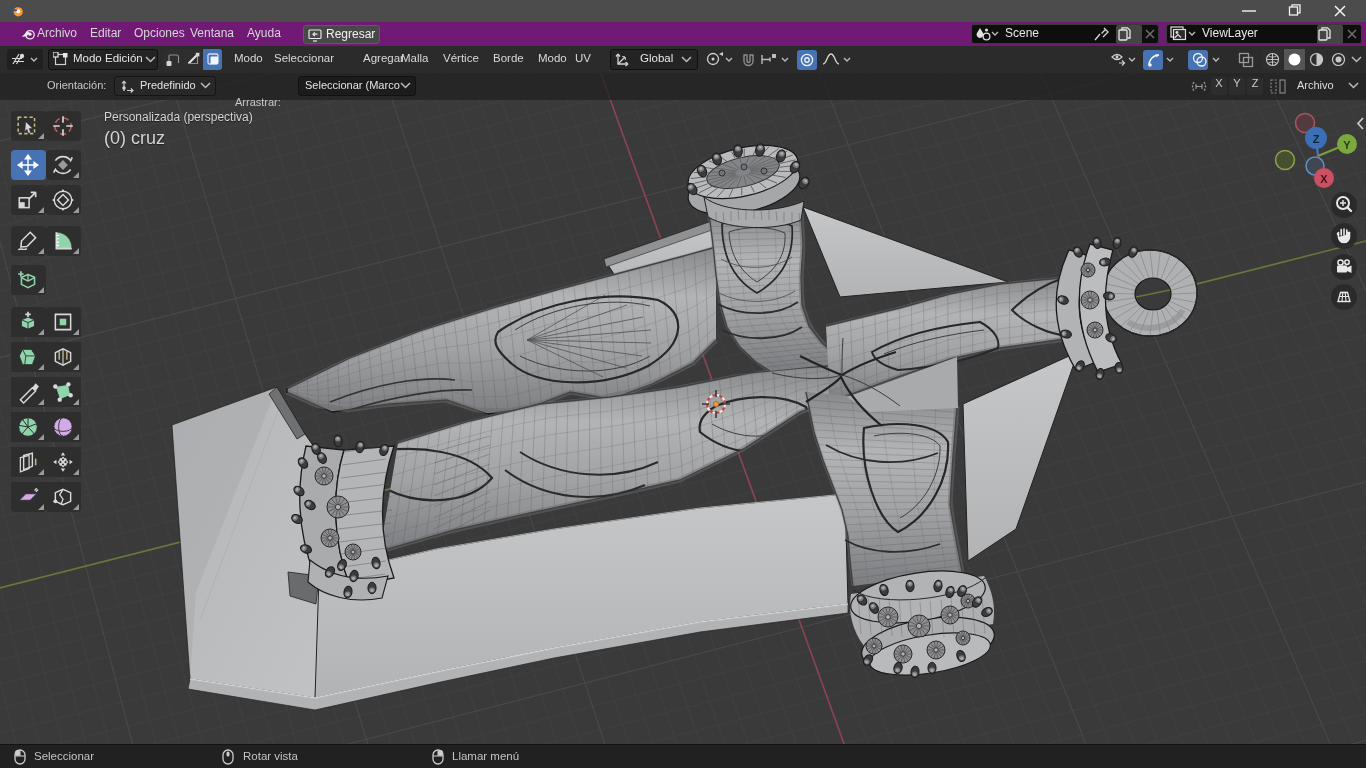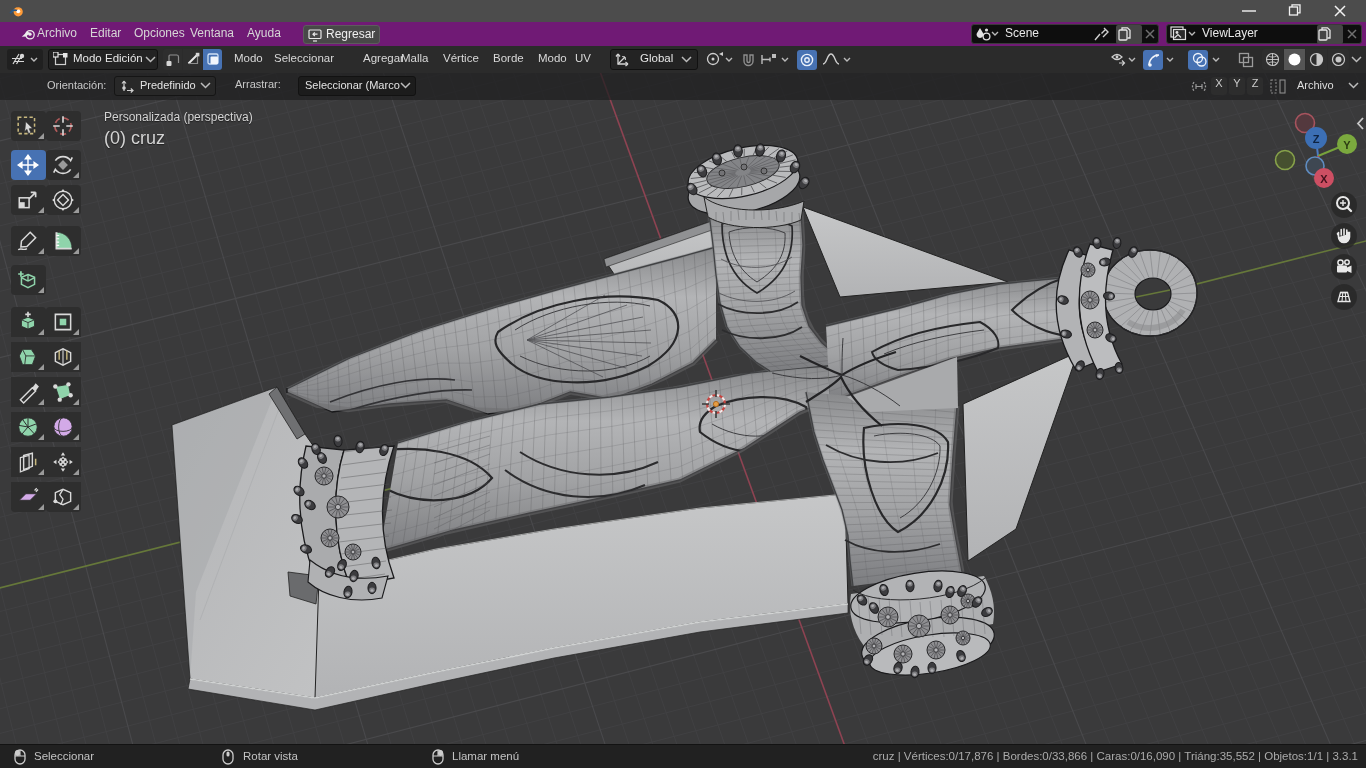--- a/index.html
+++ b/index.html
@@ -1647,21 +1647,21 @@
   <div class="abs" style="left:114px;top:3px;width:102px;height:20px;background:#282828;border:1px solid #151515;border-radius:3px"></div>
   <svg class="abs" style="left:119px;top:5px" width="18" height="16" viewBox="0 0 18 16">
     <path d="M5 13 V3 M5 3 l-2 2.5 M5 3 l2 2.5" stroke="#cfcfcf" stroke-width="1.2" fill="none"></path>
     <circle cx="5" cy="10" r="1.8" fill="#cfcfcf"></circle>
     <path d="M8 12.5 h6 m-2.2 -2 l2.2 2 l-2.2 2" stroke="#cfcfcf" stroke-width="1.2" fill="none"></path>
   </svg>
   <span class="abs" style="left:140px;top:6px;color:#e3e3e3">Predefinido</span>
   <svg class="abs" style="left:200px;top:9px" width="12" height="8" viewBox="0 0 12 8">
         <path d="M1 1 l4.5 4.5 L10 1" fill="none" stroke="#bbb" stroke-width="1.5"></path>
       </svg>
-  <span class="abs" style="left:235px;top:5px;color:#c8c8c8">Arrastrar:</span>
+  <span class="abs" style="left:235px;top:23px;color:#c8c8c8">Arrastrar:</span>
   <div class="abs" style="left:298px;top:3px;width:118px;height:20px;background:#1c1c1c;border:1px solid #121212;border-radius:3px"></div>
   <span class="abs" style="left:305px;top:6px;color:#e3e3e3">Seleccionar (Marco</span>
   <svg class="abs" style="left:400px;top:9px" width="12" height="8" viewBox="0 0 12 8">
         <path d="M1 1 l4.5 4.5 L10 1" fill="none" stroke="#bbb" stroke-width="1.5"></path>
       </svg>
 
   <svg class="abs" style="left:1190px;top:5px" width="18" height="17" viewBox="0 0 18 17">
     <path d="M4 4 q-3 4.5 0 9 M14 4 q3 4.5 0 9" fill="none" stroke="#9a9a9a" stroke-width="1.3" stroke-dasharray="2 1.6"></path>
     <path d="M6 8.5 h6 m-6 -2.5 v5 m6 -5 v5" stroke="#9a9a9a" stroke-width="1.2"></path>
   </svg>
@@ -1691,13 +1691,12 @@
     <rect x="1" y="1" width="10" height="14" rx="5" fill="none" stroke="#cdcdcd" stroke-width="1.3"></rect>
     <rect x="4.5" y="2.5" width="3" height="5" rx="1.5" fill="#cdcdcd"></rect>
   </svg>
   <span class="abs" style="left:243px;top:5px">Rotar vista</span>
   <svg class="abs" style="left:432px;top:4px" width="12" height="16" viewBox="0 0 12 16">
     <rect x="1" y="1" width="10" height="14" rx="5" fill="none" stroke="#cdcdcd" stroke-width="1.3"></rect>
     <path d="M6 1 v6 M1 7 h10" stroke="#cdcdcd" stroke-width="1.1"></path>
     <rect x="6" y="1" width="5" height="6" rx="2.5" fill="#cdcdcd"></rect>
   </svg>
   <span class="abs" style="left:452px;top:5px">Llamar menú</span>
-  <span class="abs" style="right:8px;top:5px;color:#ababab">cruz | Vértices:0/17,876 | Bordes:0/33,866 | Caras:0/16,090 | Triáng:35,552 | Objetos:1/1 | 3.3.1</span>
 </div>
 </body></html>

